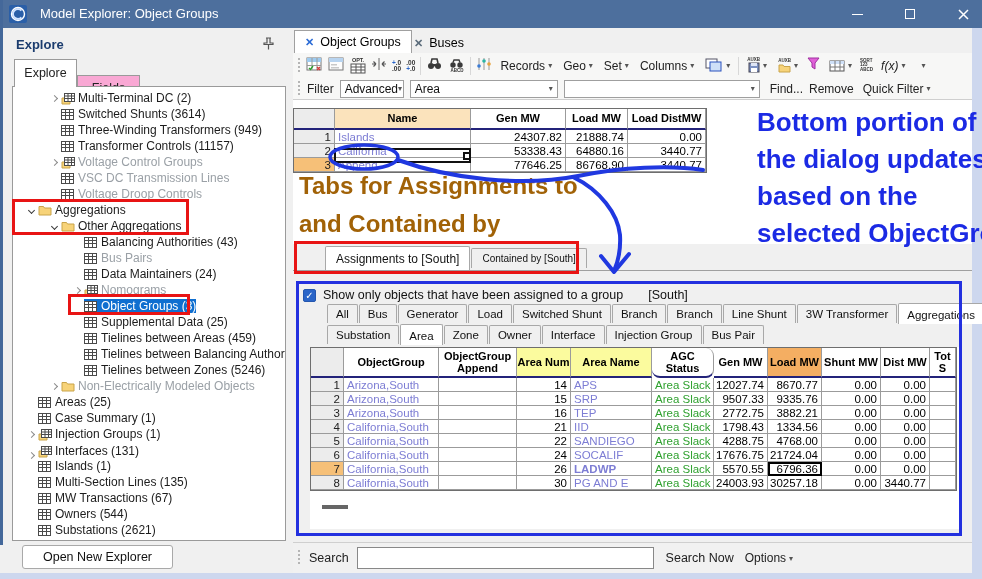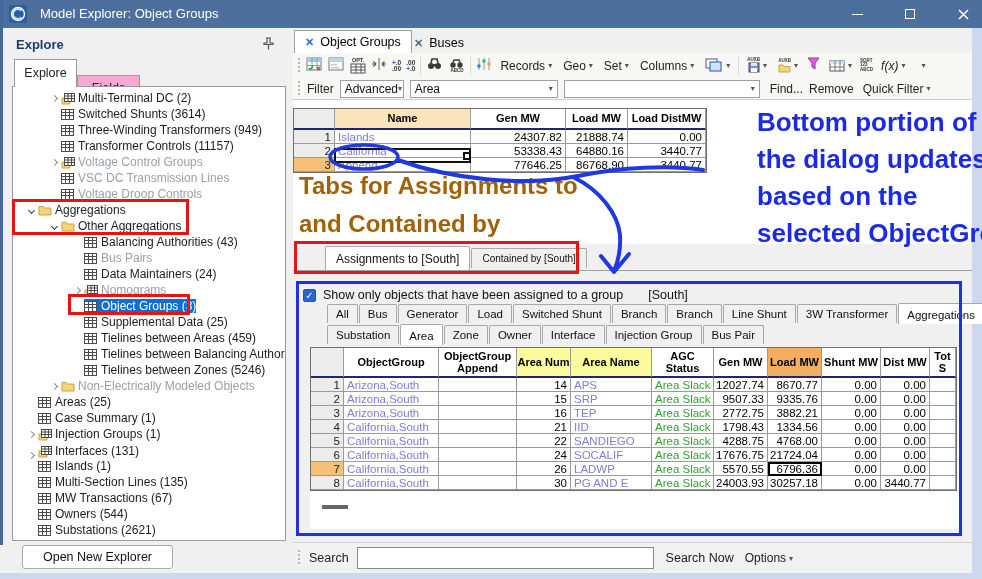--- a/index.html
+++ b/index.html
@@ -693,21 +693,21 @@
     </div>
 
   <div class="abs" style="left:310px;top:347px;width:650px;height:182px;background:#fff;"></div>
   <div id="bottom-table" class="vtable" style="left: 310px; top: 347px; width: 647px;">
       <div class="vrow">
         <div class="vcell hdr rownum" style="width: 33px; height: 30px;"></div>
         <div class="vcell hdr" style="width: 95px; height: 30px; white-space: normal;">ObjectGroup</div>
         <div class="vcell hdr" style="width: 78px; height: 30px; white-space: normal;">ObjectGroup Append</div>
         <div class="vcell hdr" style="width: 54px; height: 30px; background: rgb(251, 251, 158); white-space: normal;">Area Num</div>
         <div class="vcell hdr" style="width: 81px; height: 30px; background: rgb(251, 251, 158); white-space: normal;">Area Name</div>
-        <div class="vcell hdr" style="width: 62px; height: 30px; white-space: normal;">AGC Status</div>
+        <div class="vcell hdr" style="width: 62px; height: 30px; white-space: normal; border-radius: 8px;">AGC Status</div>
         <div class="vcell hdr" style="width: 54px; height: 30px; white-space: normal;">Gen MW</div>
         <div class="vcell hdr" style="width: 54px; height: 30px; background: rgb(244, 174, 98); white-space: normal;">Load MW</div>
         <div class="vcell hdr" style="width: 59px; height: 30px; white-space: normal;">Shunt MW</div>
         <div class="vcell hdr" style="width: 49px; height: 30px; white-space: normal;">Dist MW</div>
         <div class="vcell hdr" style="width: 26px; height: 30px; white-space: normal;">Tot S</div>
       </div>
       <div class="vrow">
         <div class="vcell rownum" style="width: 33px; height: 14px;">1</div>
         <div class="vcell link" style="width: 95px; height: 14px;">Arizona,South</div>
         <div class="vcell text" style="width: 78px; height: 14px;"></div>
@@ -783,21 +783,21 @@
         <div class="vcell num" style="width: 54px; height: 14px;">21724.04</div>
         <div class="vcell num" style="width: 59px; height: 14px;">0.00</div>
         <div class="vcell num" style="width: 49px; height: 14px;">0.00</div>
         <div class="vcell text" style="width: 26px; height: 14px;"></div>
       </div>
       <div class="vrow">
         <div class="vcell rownum hi" style="width: 33px; height: 14px;">7</div>
         <div class="vcell link" style="width: 95px; height: 14px;">California,South</div>
         <div class="vcell text" style="width: 78px; height: 14px;"></div>
         <div class="vcell num" style="width: 54px; height: 14px;">26</div>
-        <div class="vcell link" style="width: 81px; height: 14px;">LADWP</div>
+        <div class="vcell link" style="width: 81px; height: 14px; font-weight: bold;">LADWP</div>
         <div class="vcell status" style="width: 62px; height: 14px;">Area Slack</div>
         <div class="vcell num" style="width: 54px; height: 14px;">5570.55</div>
         <div class="vcell num selcell" style="width: 54px; height: 14px;">6796.36</div>
         <div class="vcell num" style="width: 59px; height: 14px;">0.00</div>
         <div class="vcell num" style="width: 49px; height: 14px;">0.00</div>
         <div class="vcell text" style="width: 26px; height: 14px;"></div>
       </div>
       <div class="vrow">
         <div class="vcell rownum" style="width: 33px; height: 14px;">8</div>
         <div class="vcell link" style="width: 95px; height: 14px;">California,South</div>

